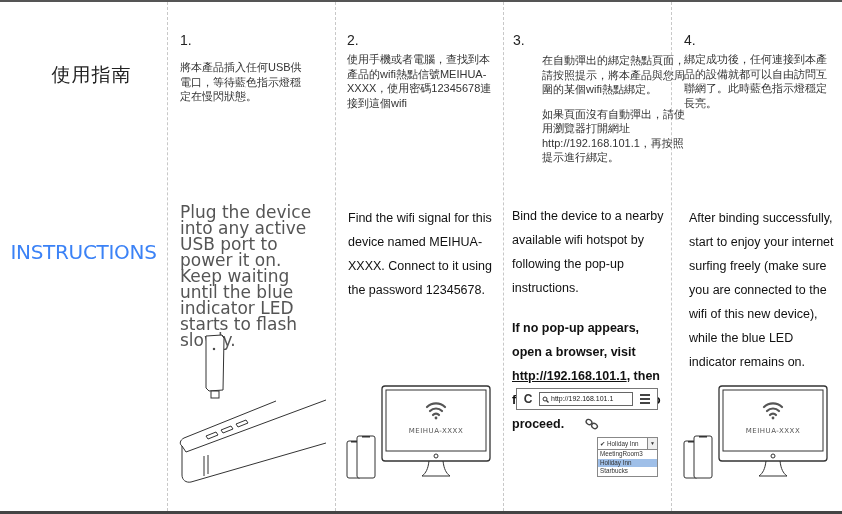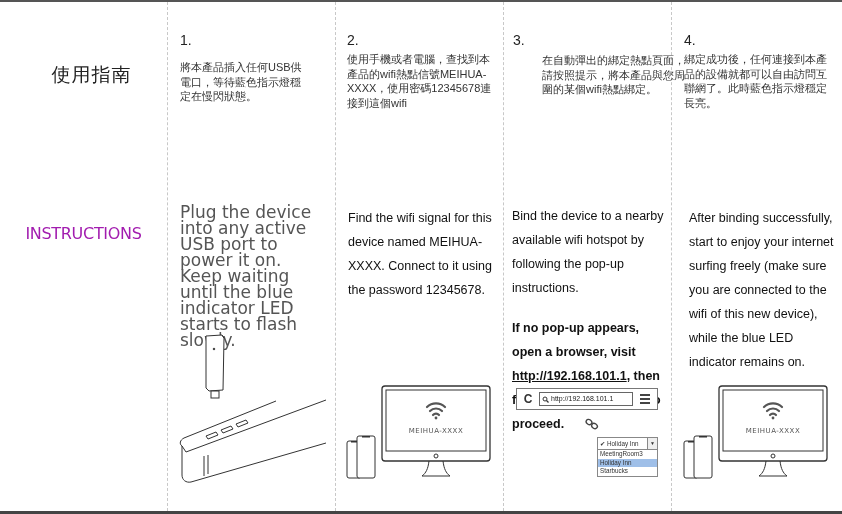--- a/index.html
+++ b/index.html
@@ -2,21 +2,21 @@
 <html><head>
   <meta charset="utf-8">
   <style>
     * { box-sizing: border-box; margin: 0; padding: 0; }
     html, body { width: 842px; height: 514px; background: #ffffff; overflow: hidden; }
     body { position: relative; font-family: "Liberation Sans", "DejaVu Sans", sans-serif; color: #1a1a1a; }
     .top-rule { position: absolute; left: 0; top: 0; width: 842px; height: 2px; background: #555; }
     .bottom-rule { position: absolute; left: 0; top: 511px; width: 842px; height: 3px; background: #444; }
     .divider { position: absolute; top: 2px; height: 509px; width: 0; border-left: 1px dashed #c8c8c8; }
     .label-zh { position: absolute; left: 8px; width: 167px; top: 62px; text-align: center; font-size: 19px; color: #222; letter-spacing: 1px; }
-    .label-en { position: absolute; left: 0; width: 167px; top: 224px; text-align: center; font-size: 16px; color: #a21caf; font-family: "DejaVu Sans", sans-serif; letter-spacing: -0.3px; }
+    .label-en { position: absolute; left: 0; width: 167px; top: 240px; text-align: center; font-size: 20px; color: #3b82f6; font-family: "DejaVu Sans", sans-serif; letter-spacing: -0.3px; }
     .step-num { position: absolute; font-size: 14px; color: #222; }
     .zh { position: absolute; font-size: 11px; line-height: 14.5px; color: #333; }
     .zh p + p { margin-top: 10px; }
     .en { position: absolute; font-size: 12.5px; line-height: 24px; color: #111; }
     .en.light { color: #555; font-family: "DejaVu Sans", sans-serif; font-size: 17px; line-height: 16px; }
     .en p + p { margin-top: 16px; font-weight: bold; }
     .en .url { text-decoration: underline; }
     .illus { position: absolute; }
     
     .browser { position: absolute; left: 516px; top: 388px; width: 142px; height: 22px; border: 1px solid #777; background: #fff; display: flex; align-items: center; }
@@ -102,20 +102,21 @@
     <path d="M86 28 A8.5 8.5 0 0 1 98 28"></path>
     <path d="M89 32 A4 4 0 0 1 95 32"></path>
   </g>
   <circle cx="92" cy="35" r="1.4" fill="#555"></circle>
   <text class="mon-label" x="92" y="50" text-anchor="middle">MEIHUA-XXXX</text>
 </svg>
 
 <div class="step-num" style="left:513px; top:32px">3.</div>
 <div class="zh" style="left:542px; top:53px; width:150px">
   <p>在自動彈出的綁定熱點頁面，請按照提示，將本產品與您周圍的某個wifi熱點綁定。</p>
+  <p>如果頁面沒有自動彈出，請使用瀏覽器打開網址http://192.168.101.1，再按照提示進行綁定。</p>
 </div>
 <div class="en" style="left:512px; top:204px; width:154px">
   <p>Bind the device to a nearby available wifi hotspot by following the pop-up instructions.</p>
   <p><span>If no pop-up appears, open a browser, visit </span><span class="url">http://192.168.101.1</span><span>, then follow the instructions to proceed.</span></p>
 </div>
 <div class="browser">
   <span class="reload">C</span>
   <span class="addr">
     <svg width="7" height="7" viewBox="0 0 7 7">
         <circle cx="3" cy="3" r="2" fill="none" stroke="#333" stroke-width="1"></circle>

